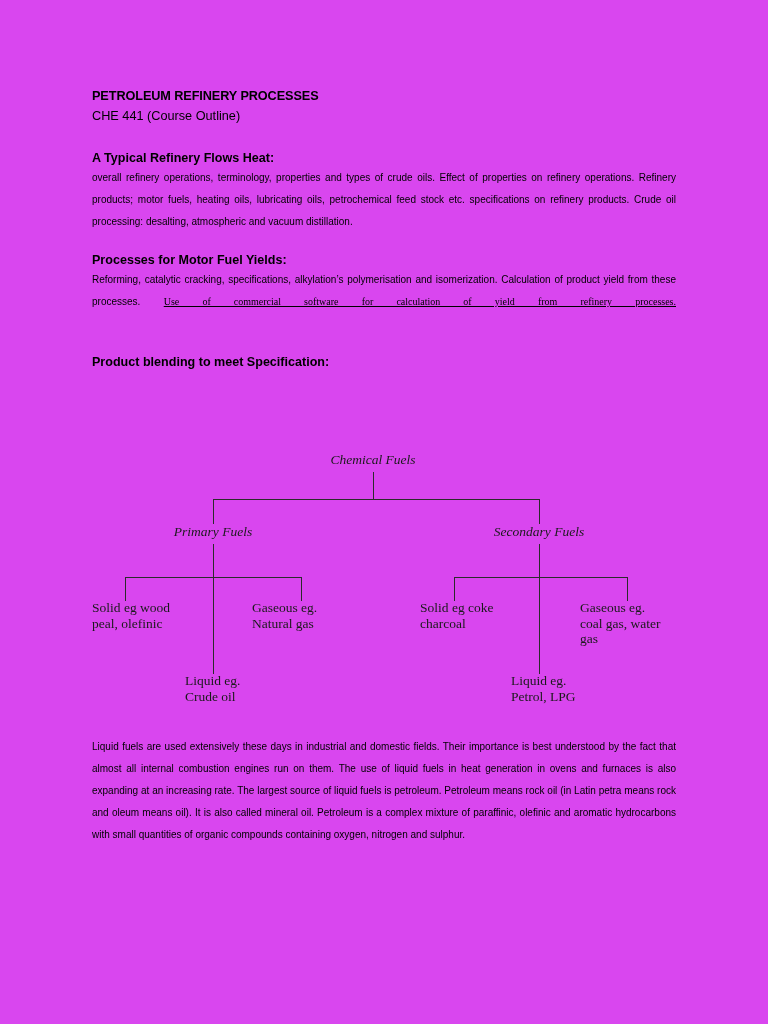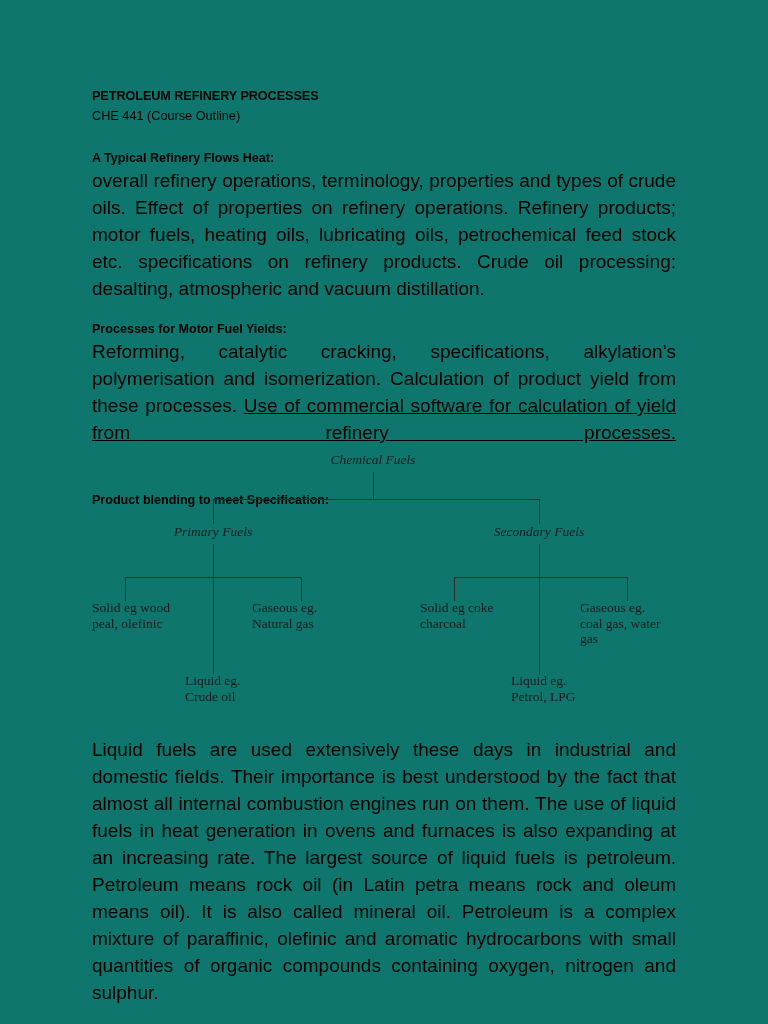--- a/index.html
+++ b/index.html
@@ -14,21 +14,21 @@
     font-family: "Liberation Sans", sans-serif;
     color: #000000;
     overflow: hidden;
   }
 
   .page {
     position: absolute;
     left: 0; top: 0;
     width: 768px;
     height: 1024px;
-    background: #0f766e;
+    background: #d946ef;
   }
 
   .content {
     position: absolute;
     left: 92px;
     top: 86px;
     width: 584px;
   }
 
   
@@ -50,32 +50,32 @@
   }
   .h-sec {
     font-weight: bold;
     font-size: 13.5px;
     line-height: 19px;
     transform: scaleX(0.93);
     transform-origin: left center;
     white-space: nowrap;
   }
   .para {
-    font-size: 19px;
-    line-height: 27px;
+    font-size: 10px;
+    line-height: 22px;
     text-align: justify;
     text-justify: inter-word;
     hyphens: none;
   }
   .para.last-justify::after {
     content: "";
     display: inline-block;
     width: 100%;
   }
-  .u { text-decoration: underline; }
+  .u { text-decoration: underline; font-family: Liberation Serif, serif; }
 
   .gap-lg { height: 22px; }
   .gap-md { height: 17px; }
 
   
   .diagram {
     position: absolute;
     left: 92px;
     top: 452px;
     width: 590px;

